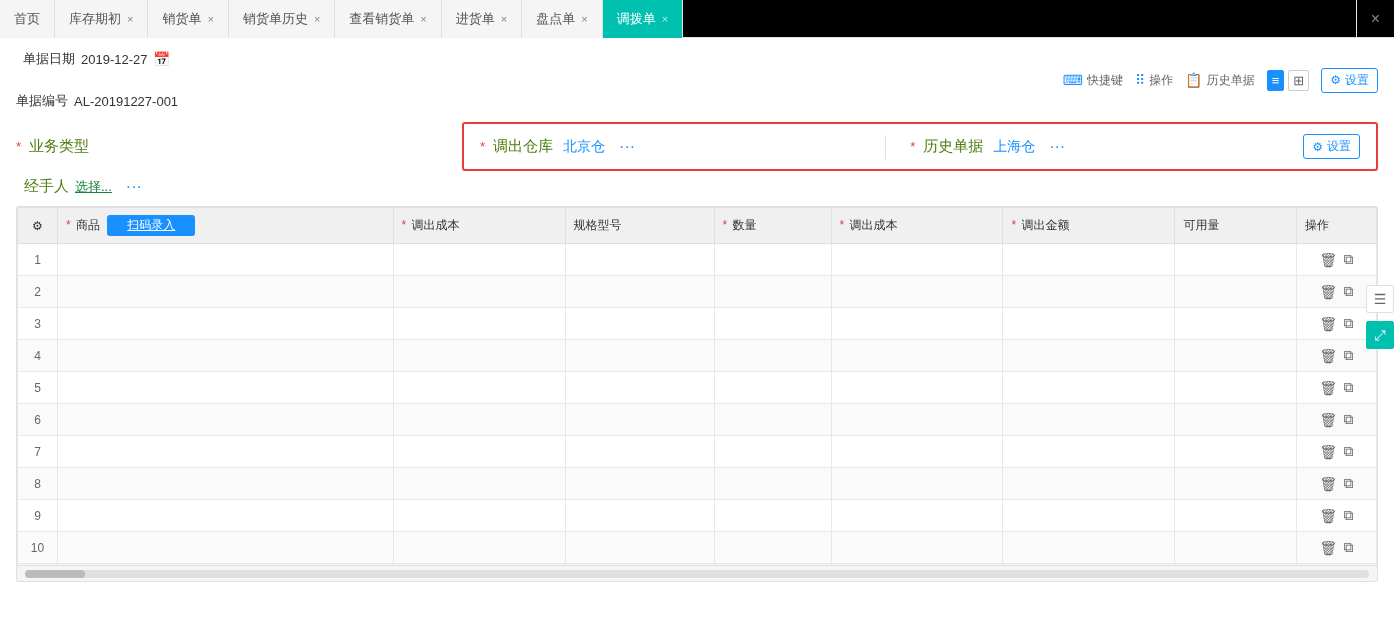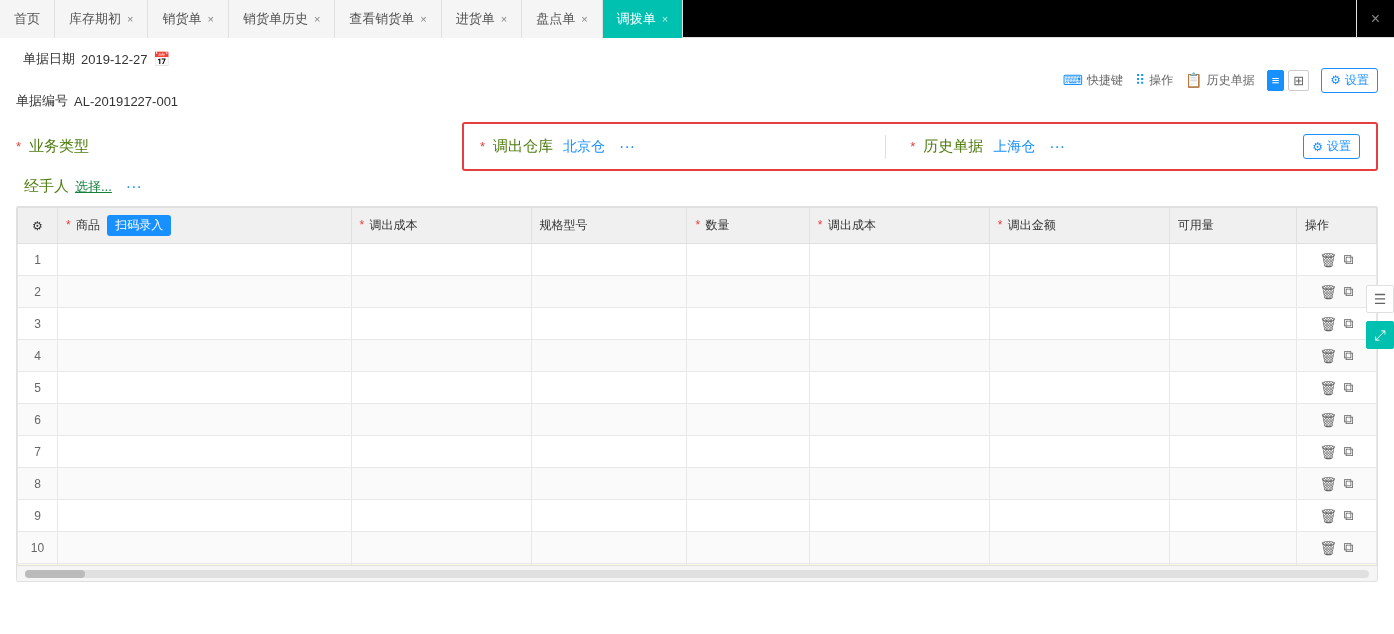--- a/index.html
+++ b/index.html
@@ -242,25 +242,26 @@
     .subtotal-row td {
       font-size: 12px;
       color: #333;
     }
 
     
     .scan-btn {
       background: #1890ff;
       color: #fff;
       border: none;
-      padding: 2px 8px;
+      padding: 2px 20px;
       border-radius: 3px;
       font-size: 12px;
       cursor: pointer;
       margin-left: 4px;
+      text-decoration: underline;
     }
 
     
     .th-gear {
       width: 40px;
       text-align: center;
     }
 
     
     .right-sidebar {

